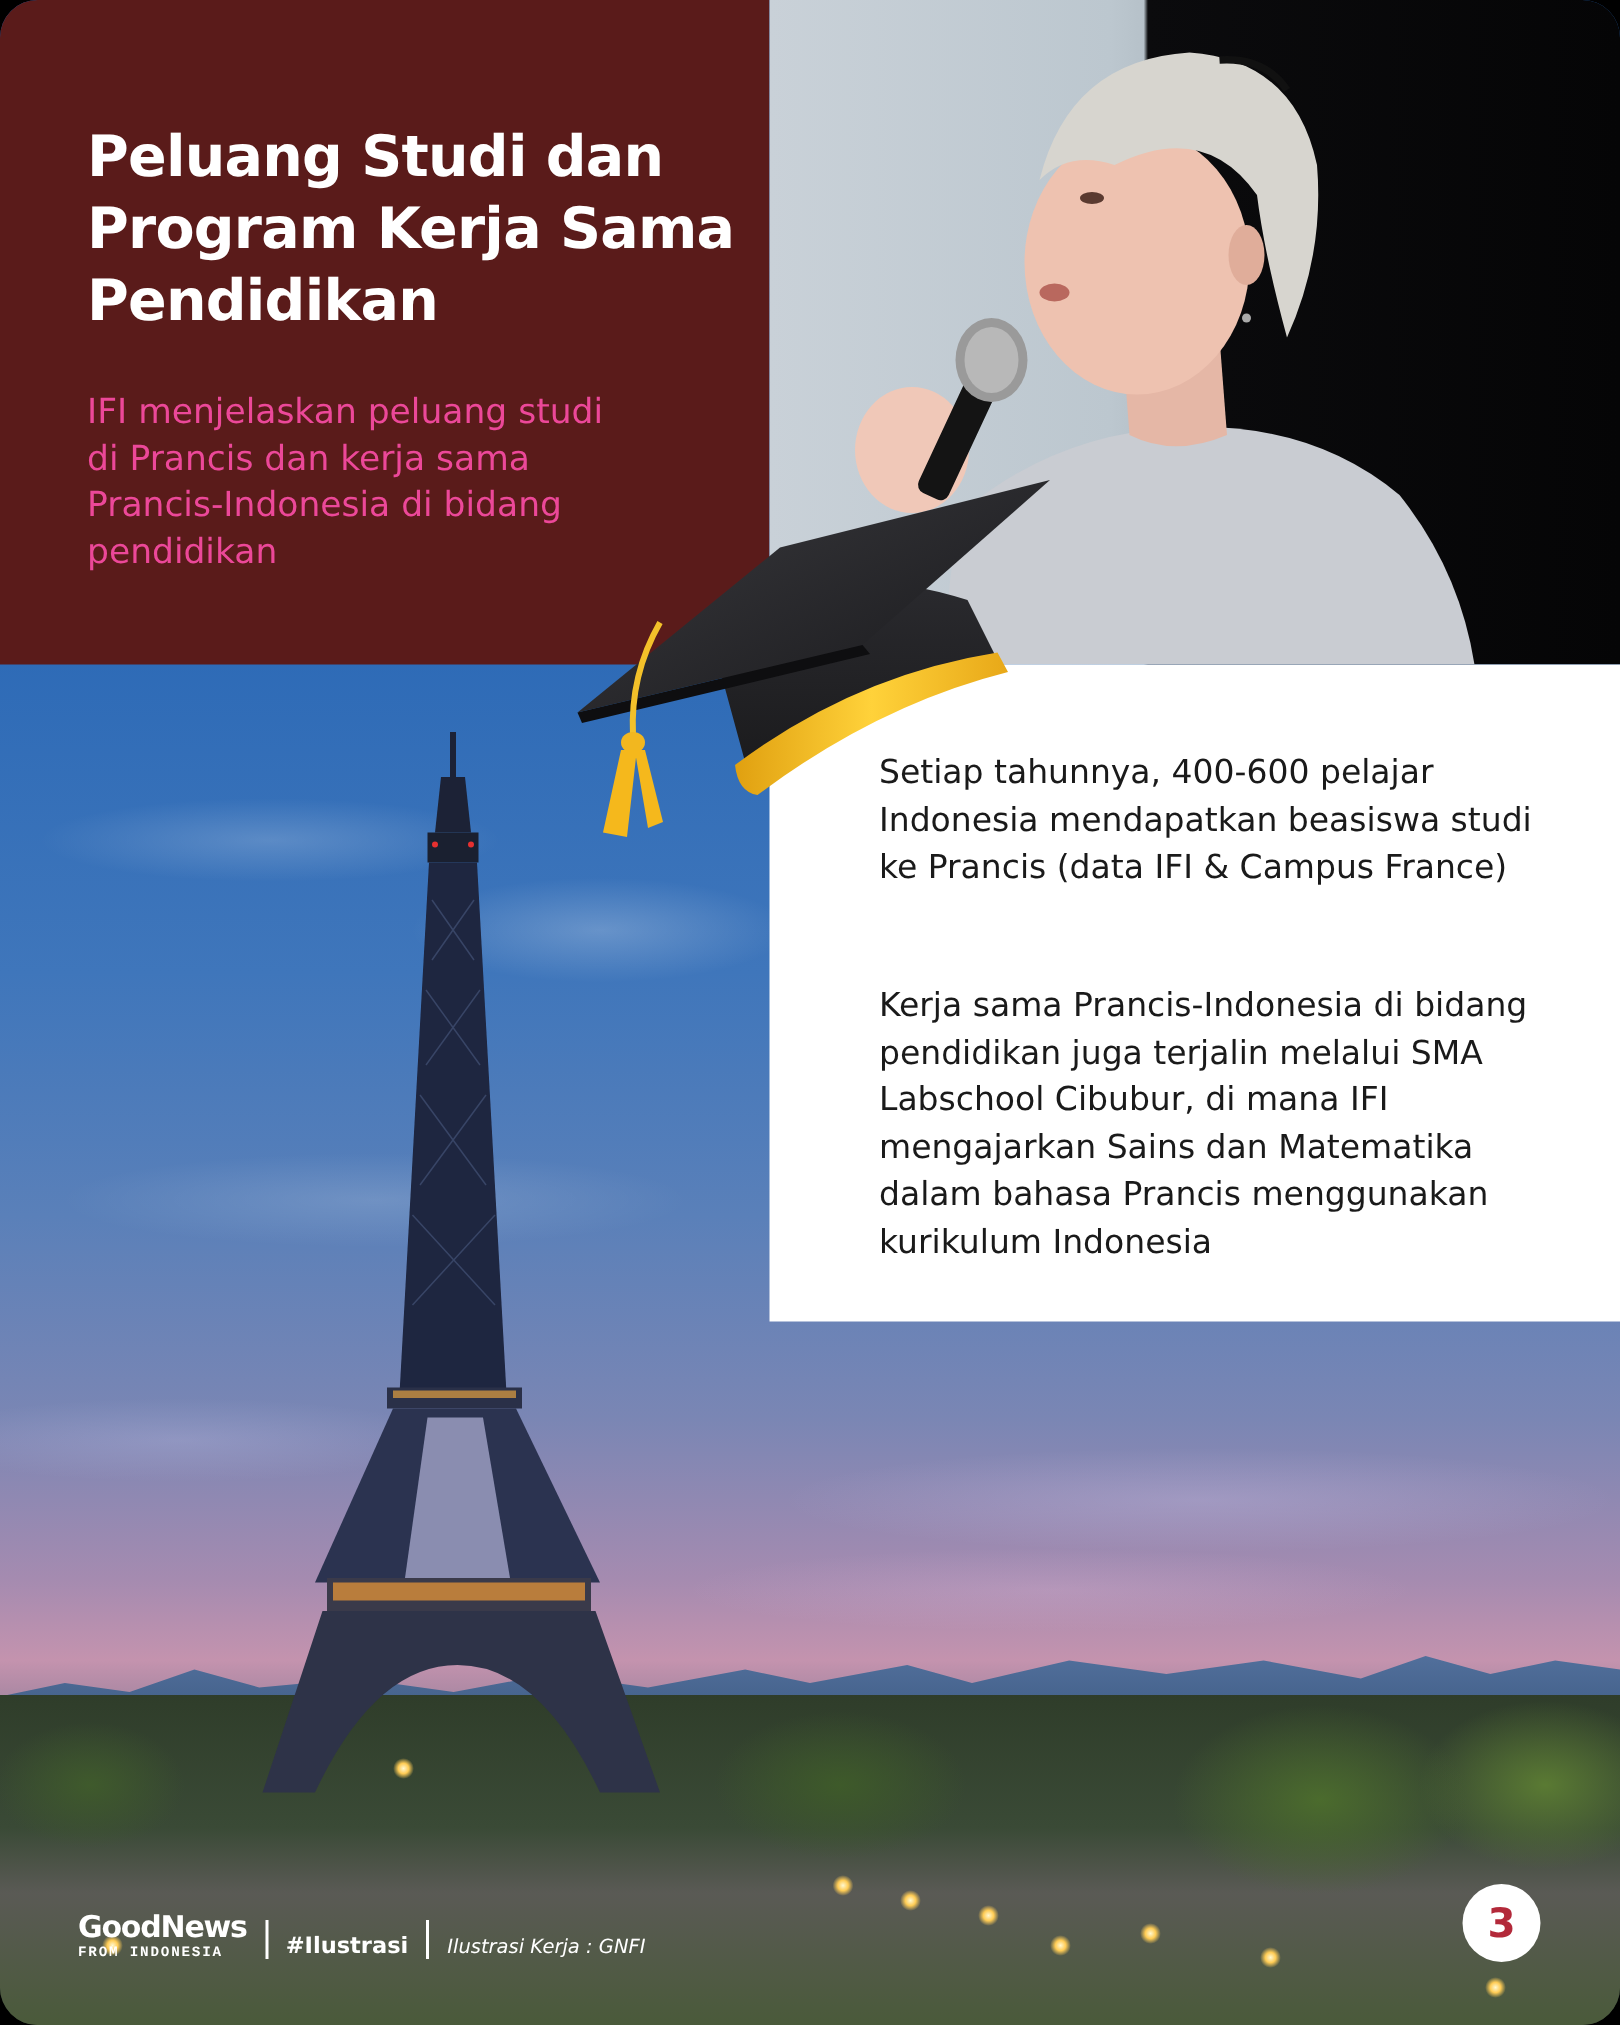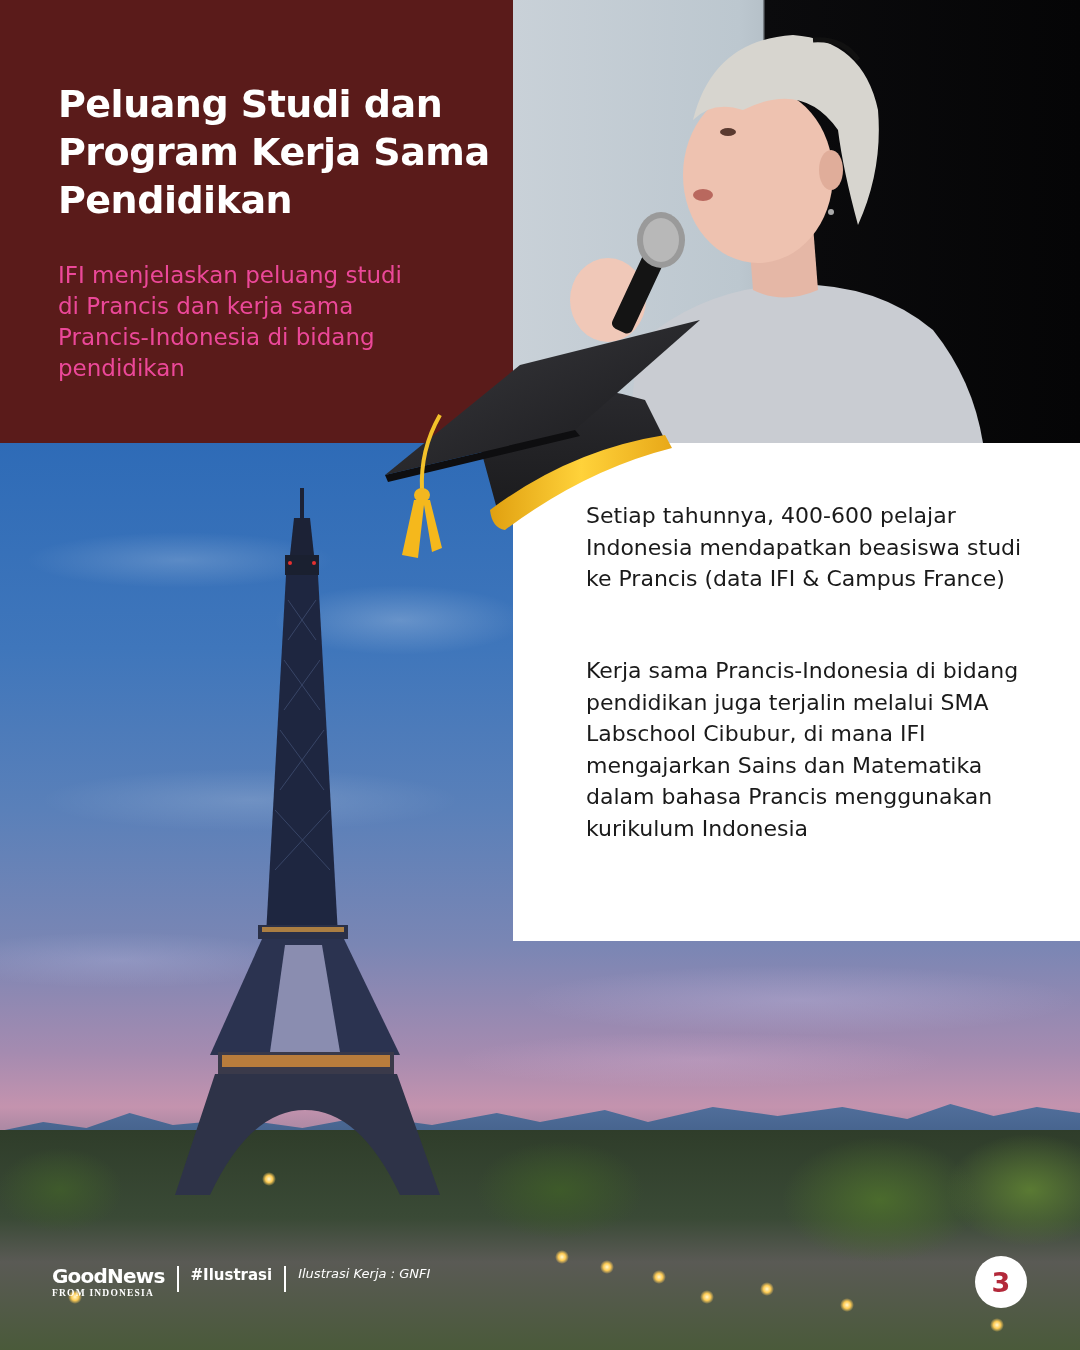--- a/index.html
+++ b/index.html
@@ -1,18 +1,18 @@
 <!DOCTYPE html>
 <html><head>
 <meta charset="utf-8">
 <style>
   * { margin: 0; padding: 0; box-sizing: border-box; }
   html, body { width: 1080px; height: 1350px; overflow: hidden; background: #000; }
   body { font-family: "DejaVu Sans", "Liberation Sans", sans-serif; }
-  .canvas { position: relative; width: 1080px; height: 1350px; overflow: hidden; }
+  .canvas { position: relative; width: 1080px; height: 1350px; overflow: hidden; border-radius: 25px; }
 
   
   .paris {
     position: absolute; left: 0; top: 0; width: 1080px; height: 1350px;
     background: linear-gradient(180deg,
       #1f5fae 0%, #2b69b6 30%, #3f76bb 48%, #5a80b9 60%,
       #7a86b4 70%, #a58bb0 78%, #c493ae 82%, #8a7a95 86%, #3b4a52 90%, #2b3a2a 100%);
   }
   .clouds {
     position: absolute; left: 0; top: 440px; width: 1080px; height: 700px;
@@ -66,42 +66,42 @@
 
   
   .photo {
     position: absolute; left: 513px; top: 0; width: 567px; height: 443px;
     background: linear-gradient(90deg, #c9d1d8 0%, #bcc7cf 40%, #b6c1c9 44%, #0b0b0d 44.5%, #050506 100%);
     overflow: hidden;
   }
 
   
   .textbox {
-    position: absolute; left: 513px; top: 443px; width: 567px; height: 498px;
+    position: absolute; left: 513px; top: 443px; width: 567px; height: 438px;
     background: #ffffff;
   }
   .para {
     position: absolute; left: 73px; width: 440px;
     color: #1a1a1a; font-family: "DejaVu Sans", sans-serif;
     font-size: 22px; line-height: 31.5px;
   }
   .para-1 { top: 57px; }
   .para-2 { top: 212px; }
 
   
   .cap { position: absolute; left: 380px; top: 310px; width: 330px; height: 260px; }
 
   
   .footer {
     position: absolute; left: 52px; top: 1266px; height: 40px;
-    display: flex; align-items: flex-start; color: #ffffff;
+    display: flex; align-items: flex-end; color: #ffffff;
   }
   .brand { display: flex; flex-direction: column; line-height: 1; }
   .brand-main { font-family: "DejaVu Sans", sans-serif; font-weight: bold; font-size: 20px; letter-spacing: -0.8px; }
-  .brand-sub { font-family: Liberation Serif, serif; font-weight: bold; font-size: 9.5px; letter-spacing: 1.2px; margin-top: 3px; }
+  .brand-sub { font-family: Liberation Mono, monospace; font-weight: bold; font-size: 9.5px; letter-spacing: 1.2px; margin-top: 3px; }
   .sep { width: 2px; height: 26px; background: #ffffff; margin: 0 12px; }
   .tag { font-family: "DejaVu Sans", sans-serif; font-weight: bold; font-size: 15px; }
   .credit { font-family: "DejaVu Sans", sans-serif; font-style: italic; font-size: 13px; }
 
   .page-badge {
     position: absolute; left: 975px; top: 1256px; width: 52px; height: 52px;
     border-radius: 50%; background: #ffffff;
     display: flex; align-items: center; justify-content: center;
     color: #b3293a; font-family: "DejaVu Sans", sans-serif; font-weight: bold; font-size: 27px;
   }

